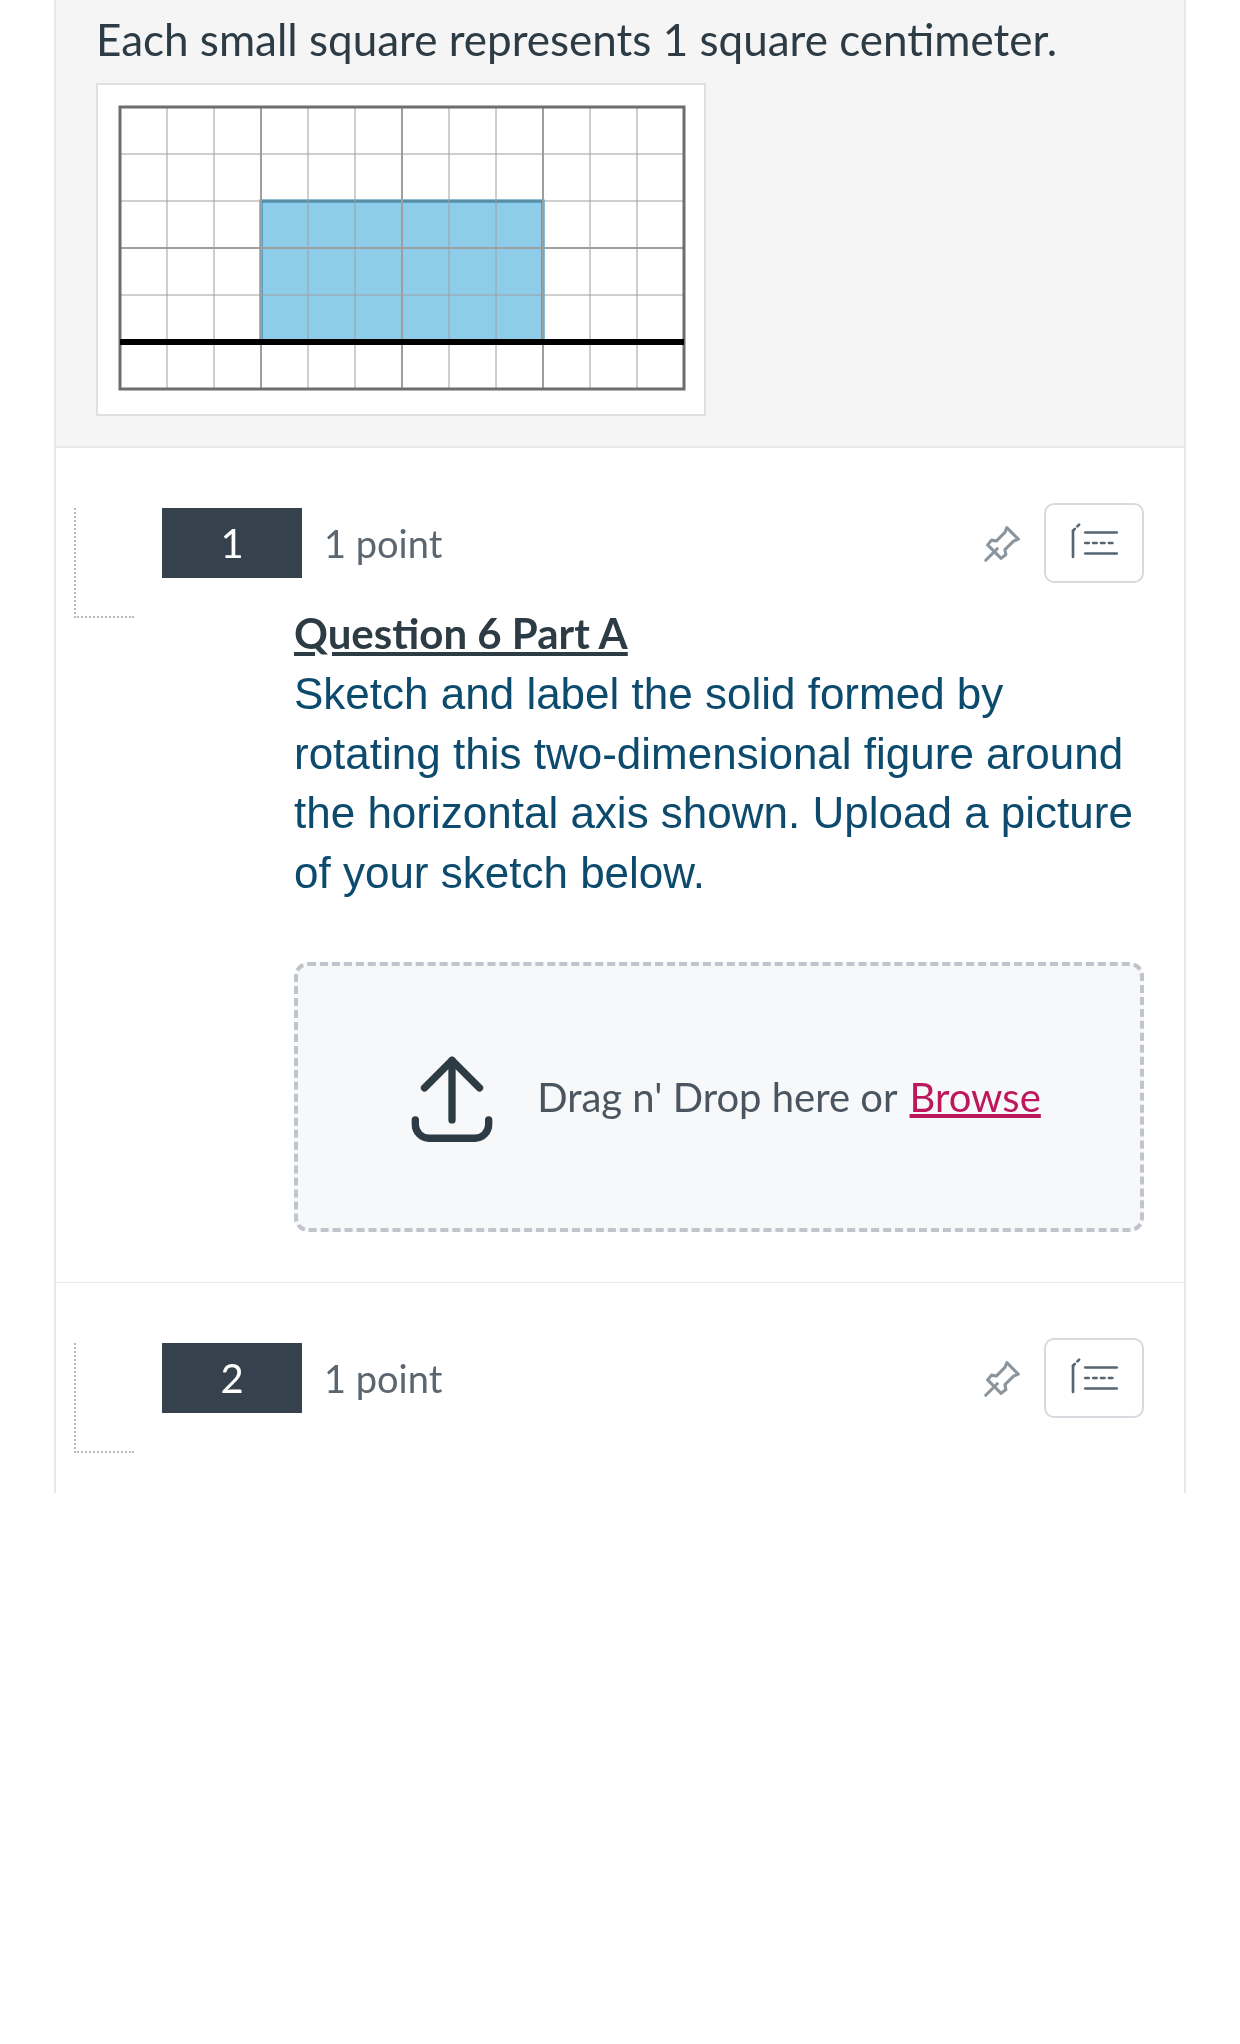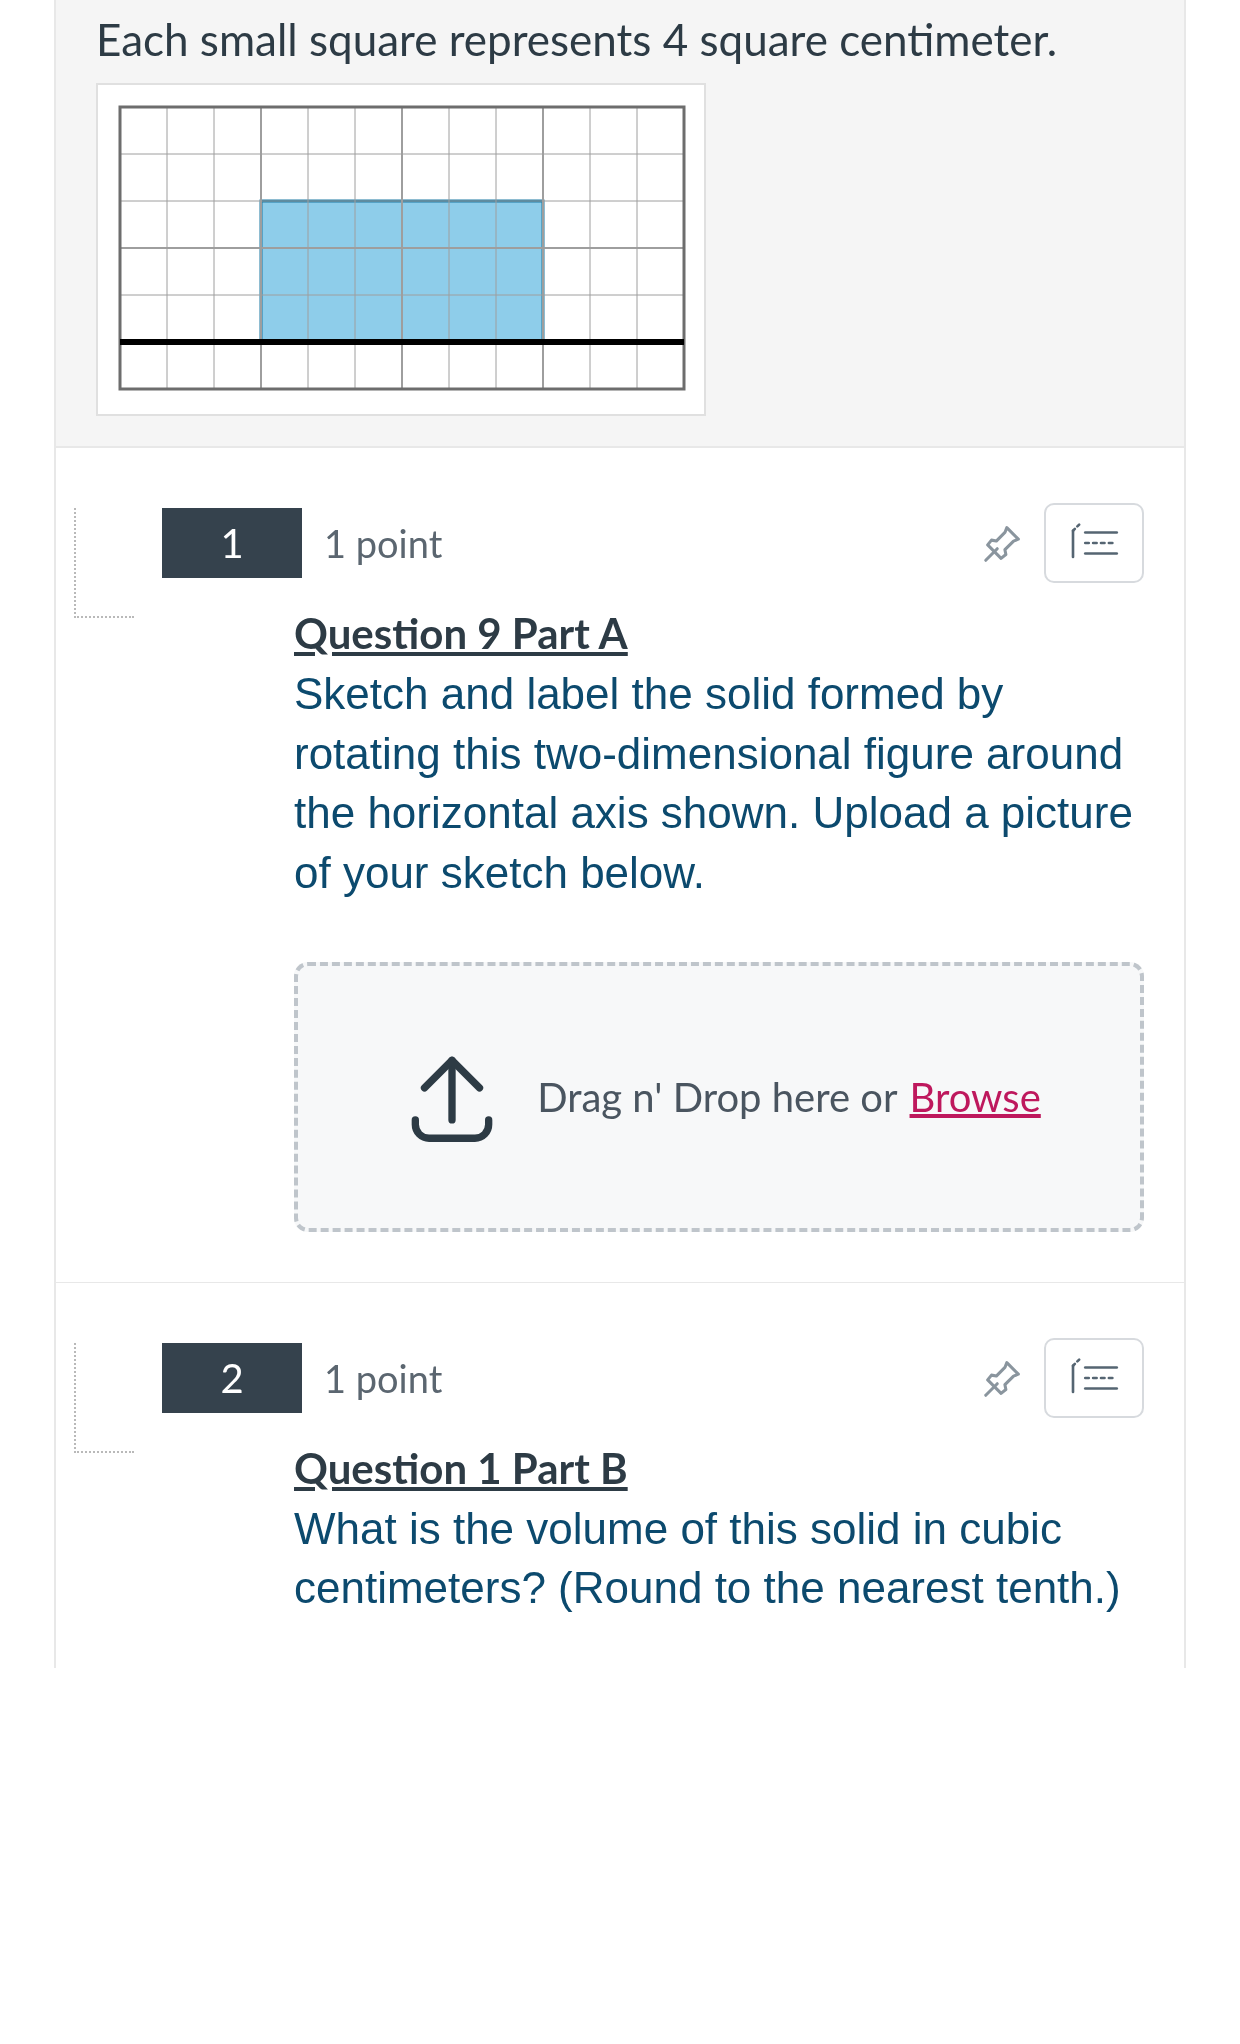--- a/index.html
+++ b/index.html
@@ -133,21 +133,21 @@
     margin-left: 12px;
     cursor: pointer;
   }
 </style>
 </head>
 <body>
 
 <div class="outer">
 
   <div class="prompt-block">
-    <div class="prompt-text">Each small square represents 4 square centimeter.</div>
+    <div class="prompt-text">Each small square represents 1 square centimeter.</div>
     <div class="grid-figure">
       <svg id="grid-svg" width="570" height="290" viewBox="0 0 570 290">
           <rect x="145" y="98" width="282" height="141" fill="#8ecdea" stroke="#1f7aa3" stroke-width="3"></rect>
           <line x1="4" y1="4" x2="4" y2="286" stroke="#9e9e9e" stroke-width="2"></line>
           <line x1="51" y1="4" x2="51" y2="286" stroke="#9e9e9e" stroke-width="1"></line>
           <line x1="98" y1="4" x2="98" y2="286" stroke="#9e9e9e" stroke-width="1"></line>
           <line x1="145" y1="4" x2="145" y2="286" stroke="#9e9e9e" stroke-width="2"></line>
           <line x1="192" y1="4" x2="192" y2="286" stroke="#9e9e9e" stroke-width="1"></line>
           <line x1="239" y1="4" x2="239" y2="286" stroke="#9e9e9e" stroke-width="1"></line>
           <line x1="286" y1="4" x2="286" y2="286" stroke="#9e9e9e" stroke-width="2"></line>
@@ -188,21 +188,21 @@
   <path d="M8 10 L8 40"></path>
   <path d="M8 10 L16 2" stroke-dasharray="3 4"></path>
   <line x1="22" y1="12" x2="58" y2="12"></line>
   <line x1="22" y1="24" x2="58" y2="24" stroke-dasharray="4 5"></line>
   <line x1="22" y1="36" x2="58" y2="36"></line>
 </svg>
             </span>
       </div>
     </div>
     <div class="q-body">
-      <div class="q-title">Question 9 Part A</div>
+      <div class="q-title">Question 6 Part A</div>
       <div class="q-text">Sketch and label the solid formed by rotating this two-dimensional figure around the horizontal axis shown.  Upload a picture of your sketch below.</div>
 
       <div class="dropzone">
         <span class="upload-icon">
               <svg width="110" height="110" viewBox="0 0 24 24" fill="none" stroke="#2d3b45" stroke-width="1.6" stroke-linecap="round" stroke-linejoin="round">
   <path d="M12 17V4"></path>
   <path d="M6 10l6-6 6 6"></path>
   <path d="M4 17v1a3 3 0 0 0 3 3h10a3 3 0 0 0 3-3v-1"></path>
 </svg>
             </span>
@@ -227,21 +227,16 @@
               <svg width="56" height="44" viewBox="0 0 64 48" fill="none" stroke="currentColor" stroke-width="3" stroke-linecap="round">
   <path d="M8 10 L8 40"></path>
   <path d="M8 10 L16 2" stroke-dasharray="3 4"></path>
   <line x1="22" y1="12" x2="58" y2="12"></line>
   <line x1="22" y1="24" x2="58" y2="24" stroke-dasharray="4 5"></line>
   <line x1="22" y1="36" x2="58" y2="36"></line>
 </svg>
             </span>
       </div>
     </div>
-    <div class="q-body">
-      <div class="q-title">Question 1 Part B</div>
-      <div class="q-text">What is the volume of this solid in cubic centimeters? (Round to the nearest tenth.)</div>
-
-    </div>
   </div>
     </div>
 
 </div>
 
 </body></html>

